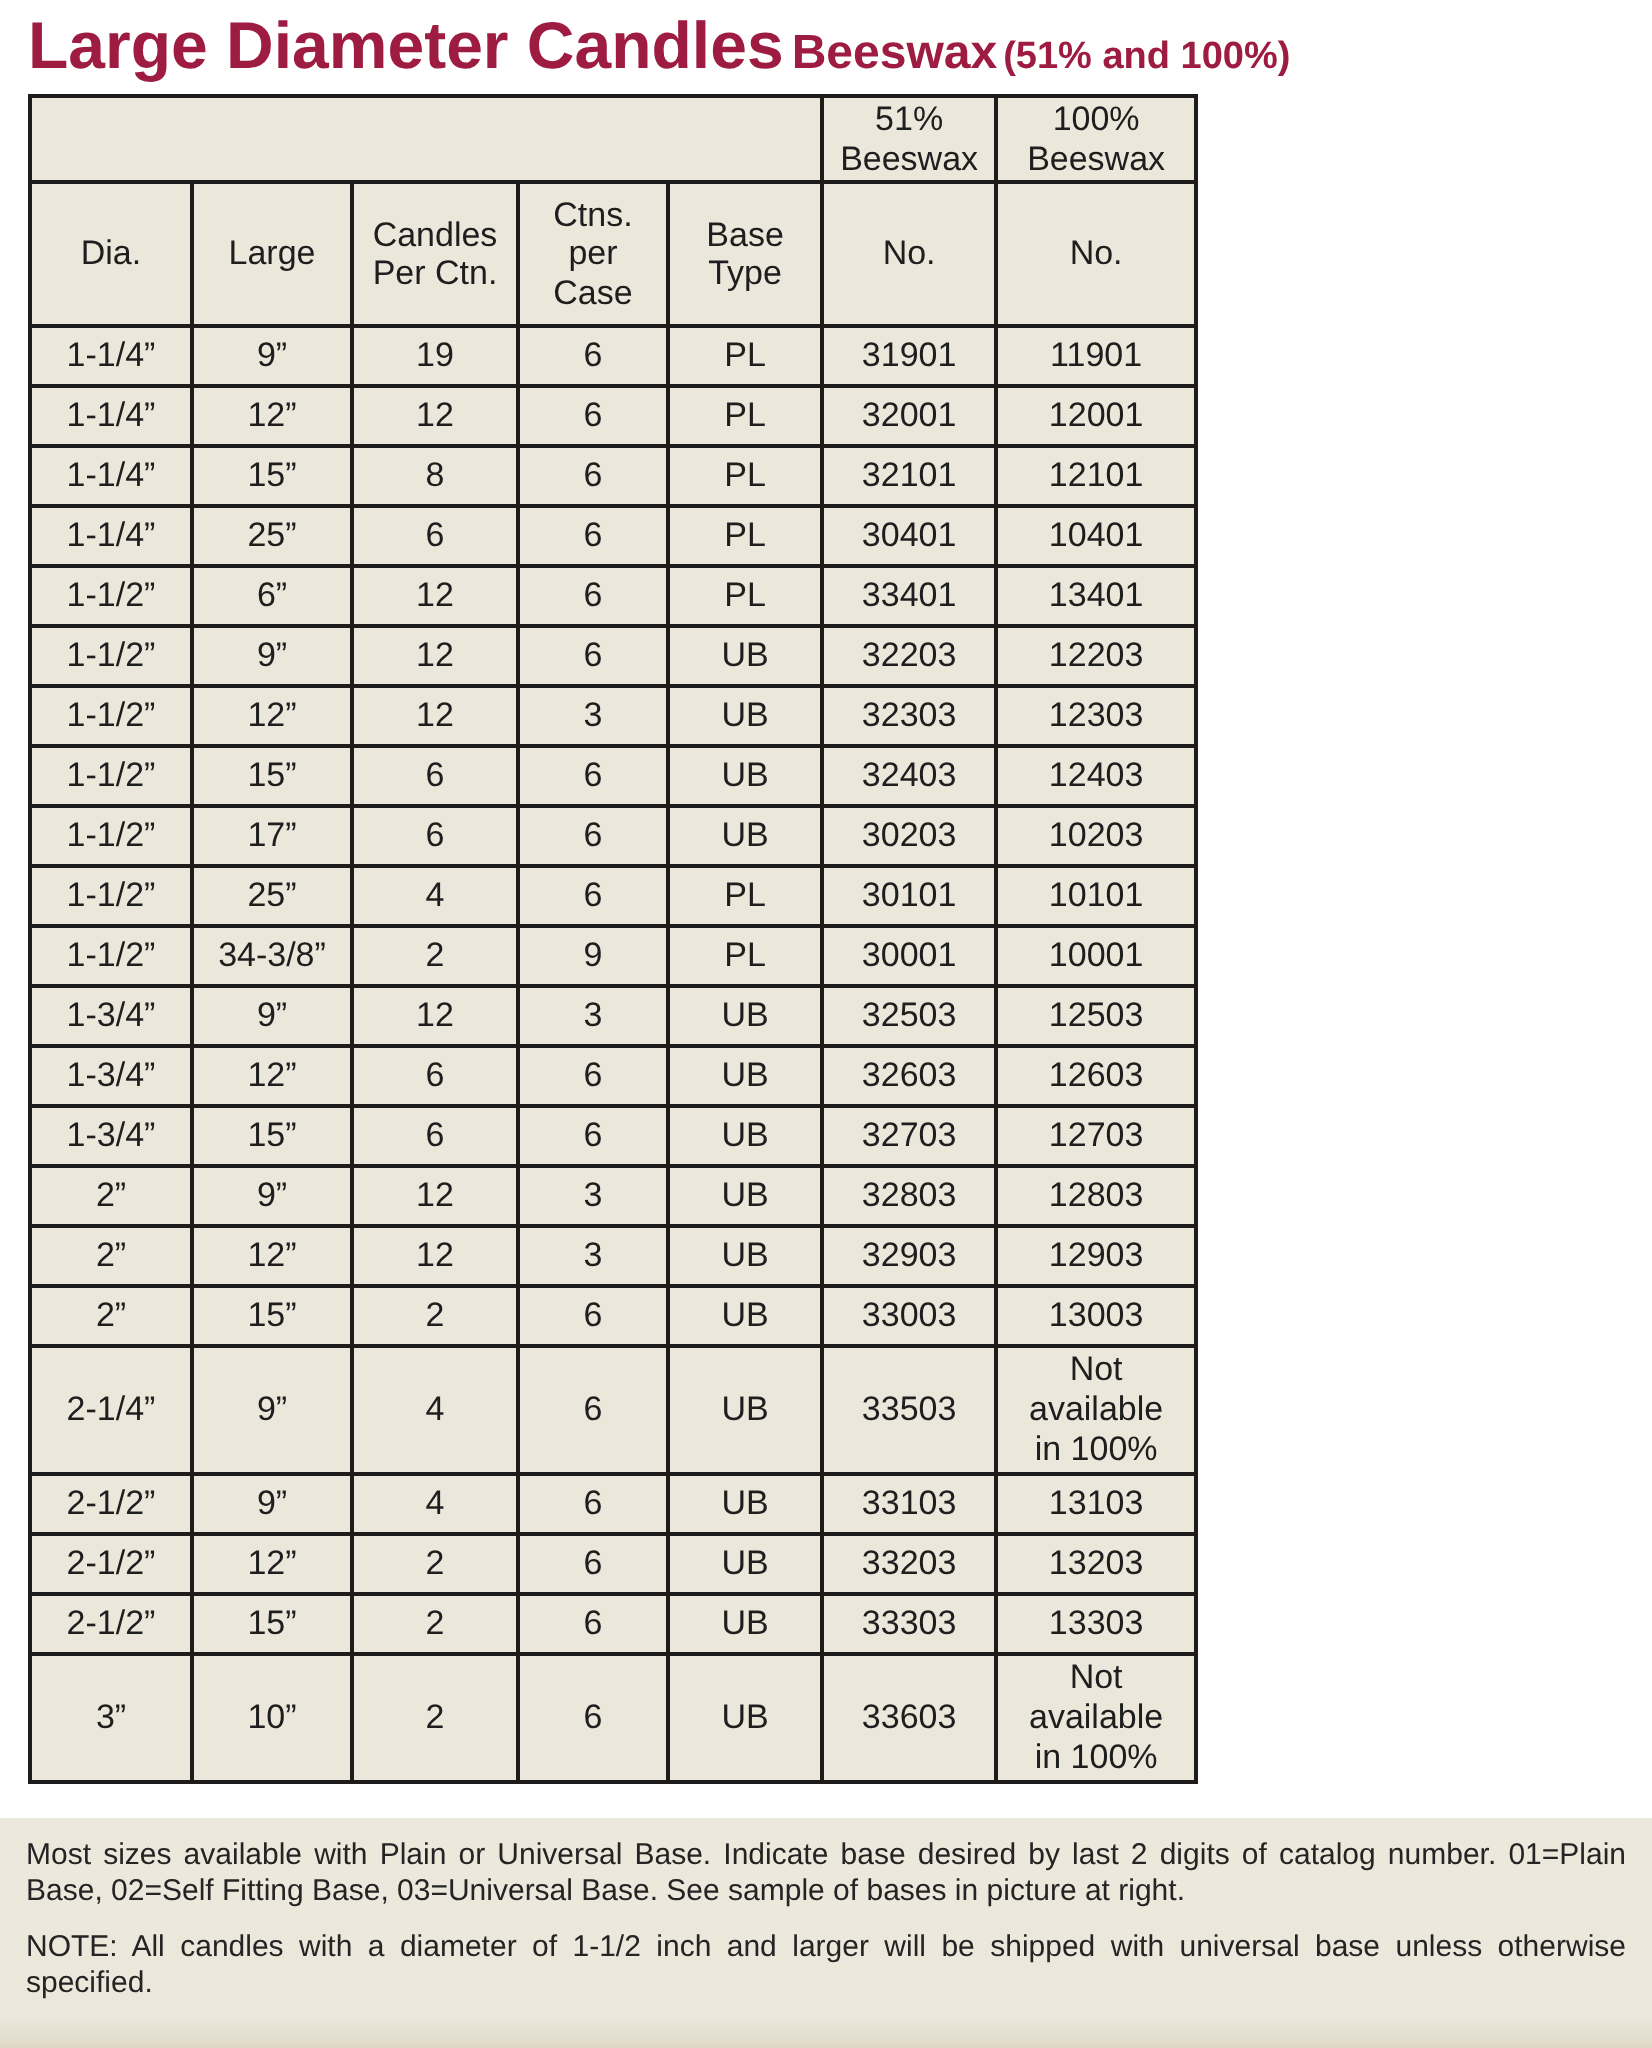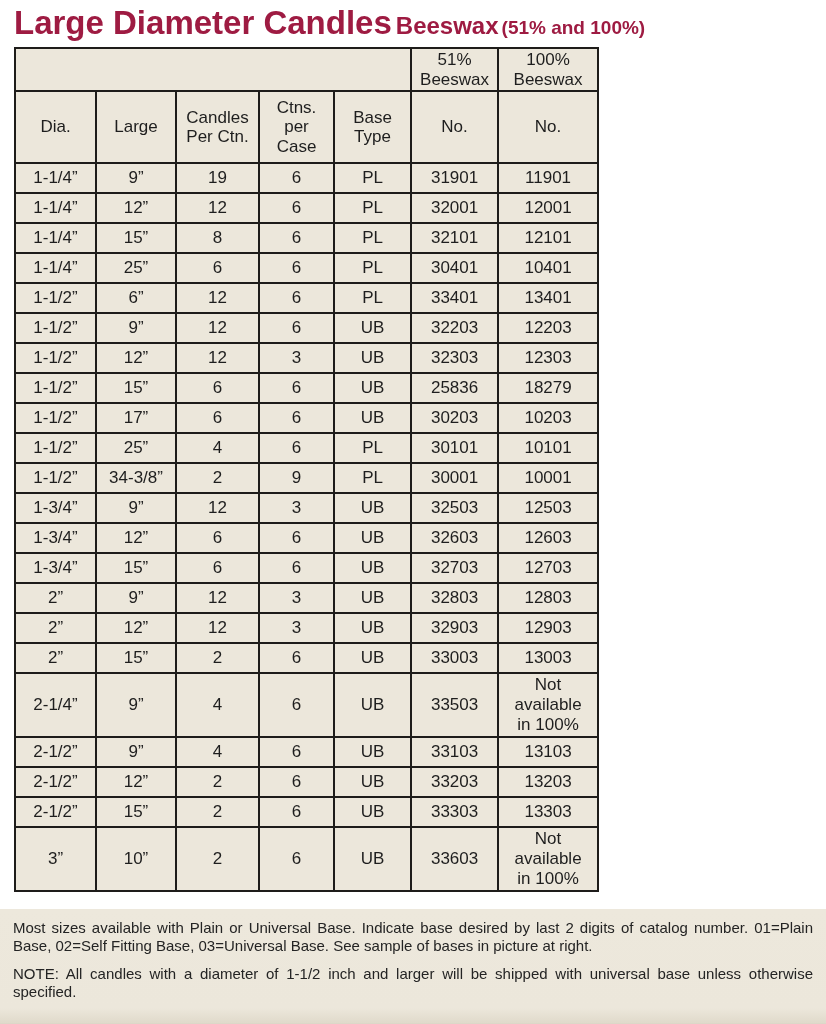--- a/index.html
+++ b/index.html
@@ -190,22 +190,22 @@
           <td>UB</td>
           <td>32303</td>
           <td>12303</td>
         </tr>
         <tr>
           <td>1-1/2”</td>
           <td>15”</td>
           <td>6</td>
           <td>6</td>
           <td>UB</td>
-          <td>25836</td>
-          <td>18279</td>
+          <td>32403</td>
+          <td>12403</td>
         </tr>
         <tr>
           <td>1-1/2”</td>
           <td>17”</td>
           <td>6</td>
           <td>6</td>
           <td>UB</td>
           <td>30203</td>
           <td>10203</td>
         </tr>

